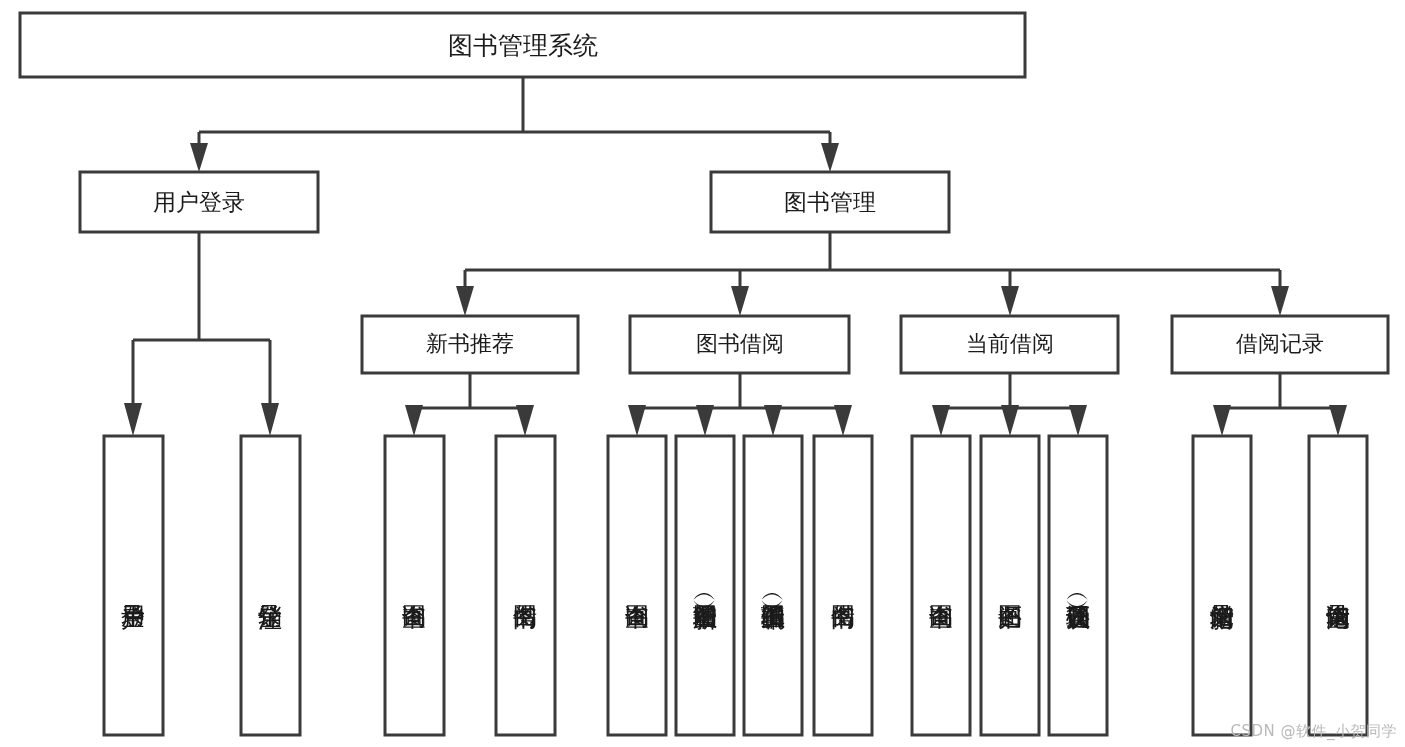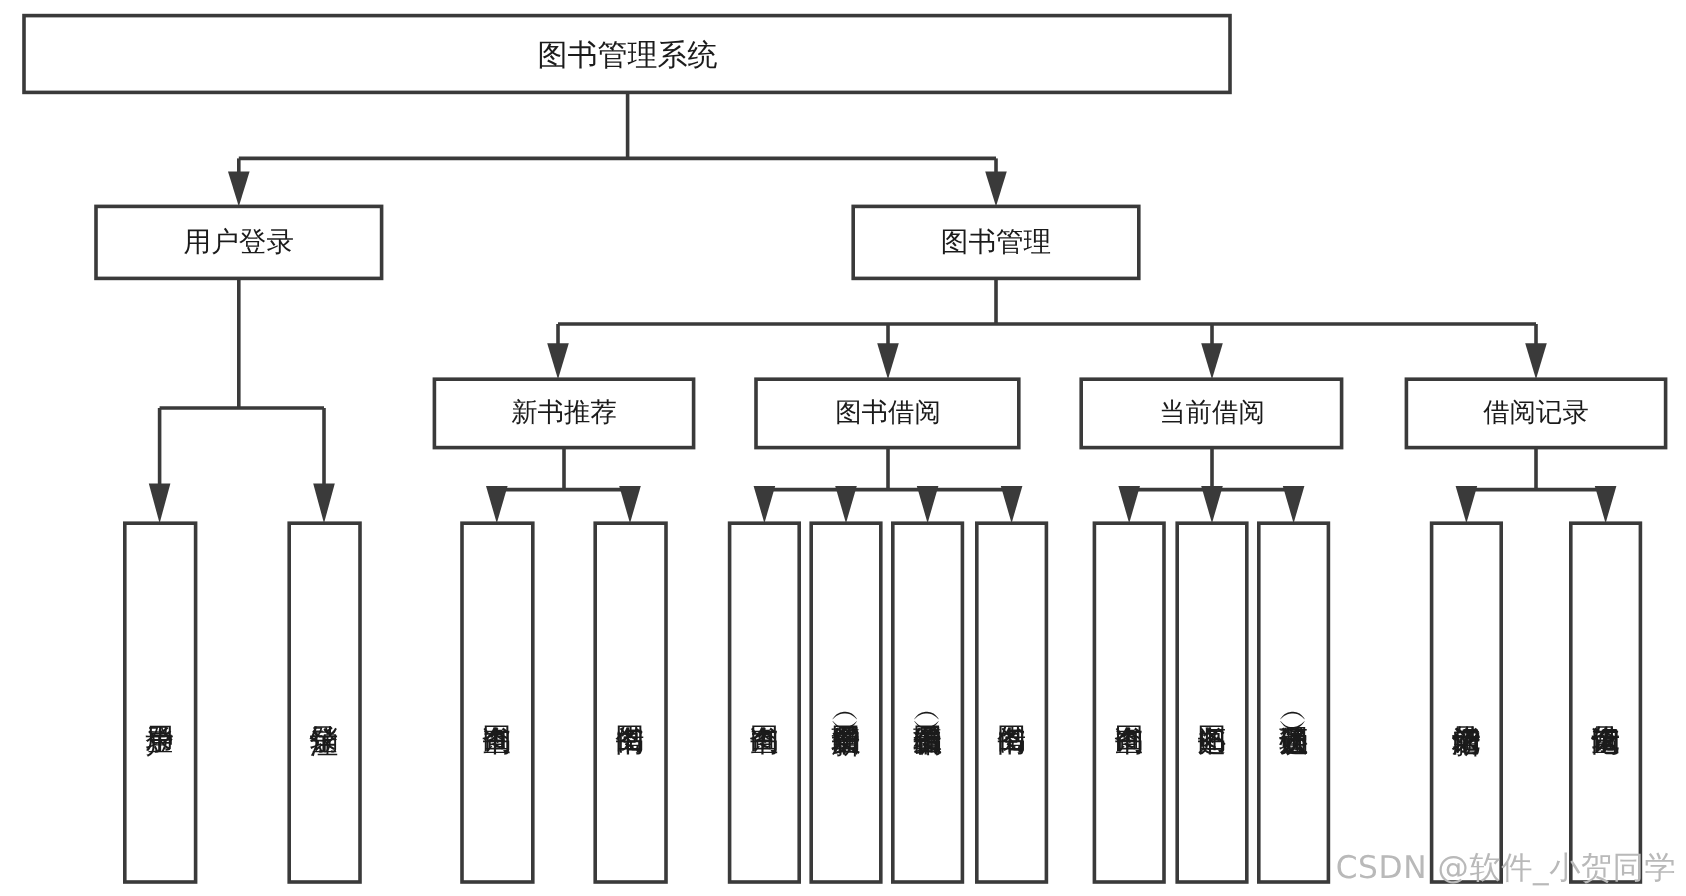--- a/index.html
+++ b/index.html
@@ -51,21 +51,21 @@
   }
   .arrow-head {
     fill: #3a3a3a;
     stroke: none;
   }
   .watermark {
     position: absolute;
     right: 8px;
     bottom: 6px;
     font-family: "DejaVu Sans", "Liberation Sans", sans-serif;
-    font-size: 26px;
+    font-size: 15px;
     color: #b9b9b9;
     white-space: nowrap;
     letter-spacing: 0.5px;
     pointer-events: none;
   }
 </style>
 </head>
 <body>
 
 <svg id="diagram" viewBox="0 0 1405 747">

